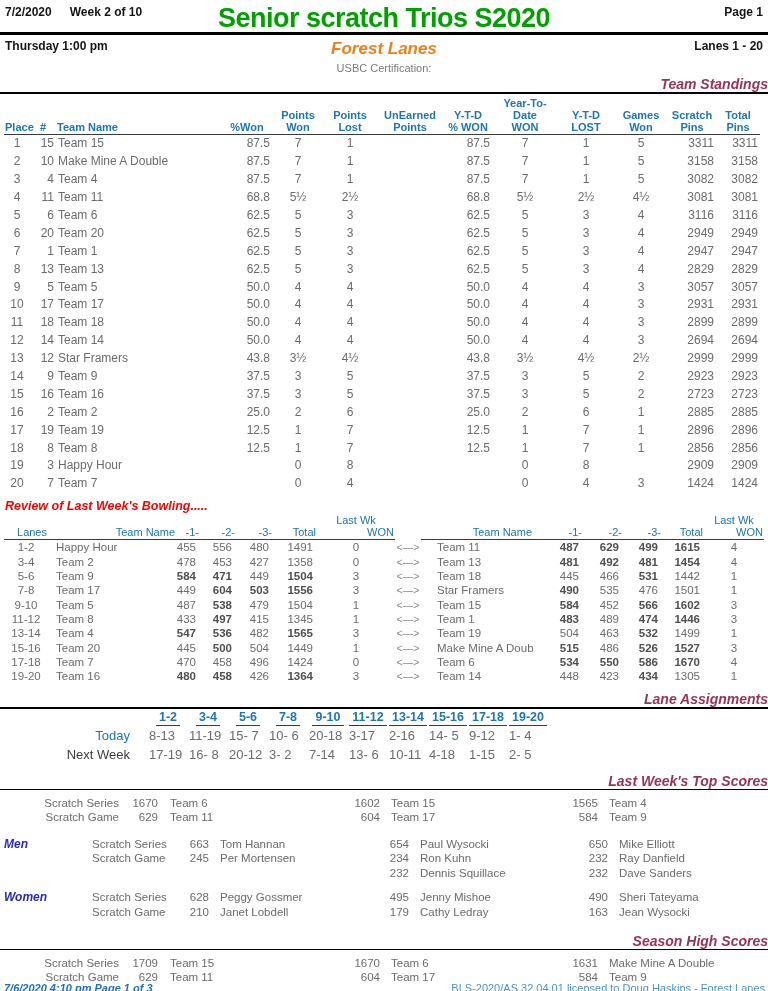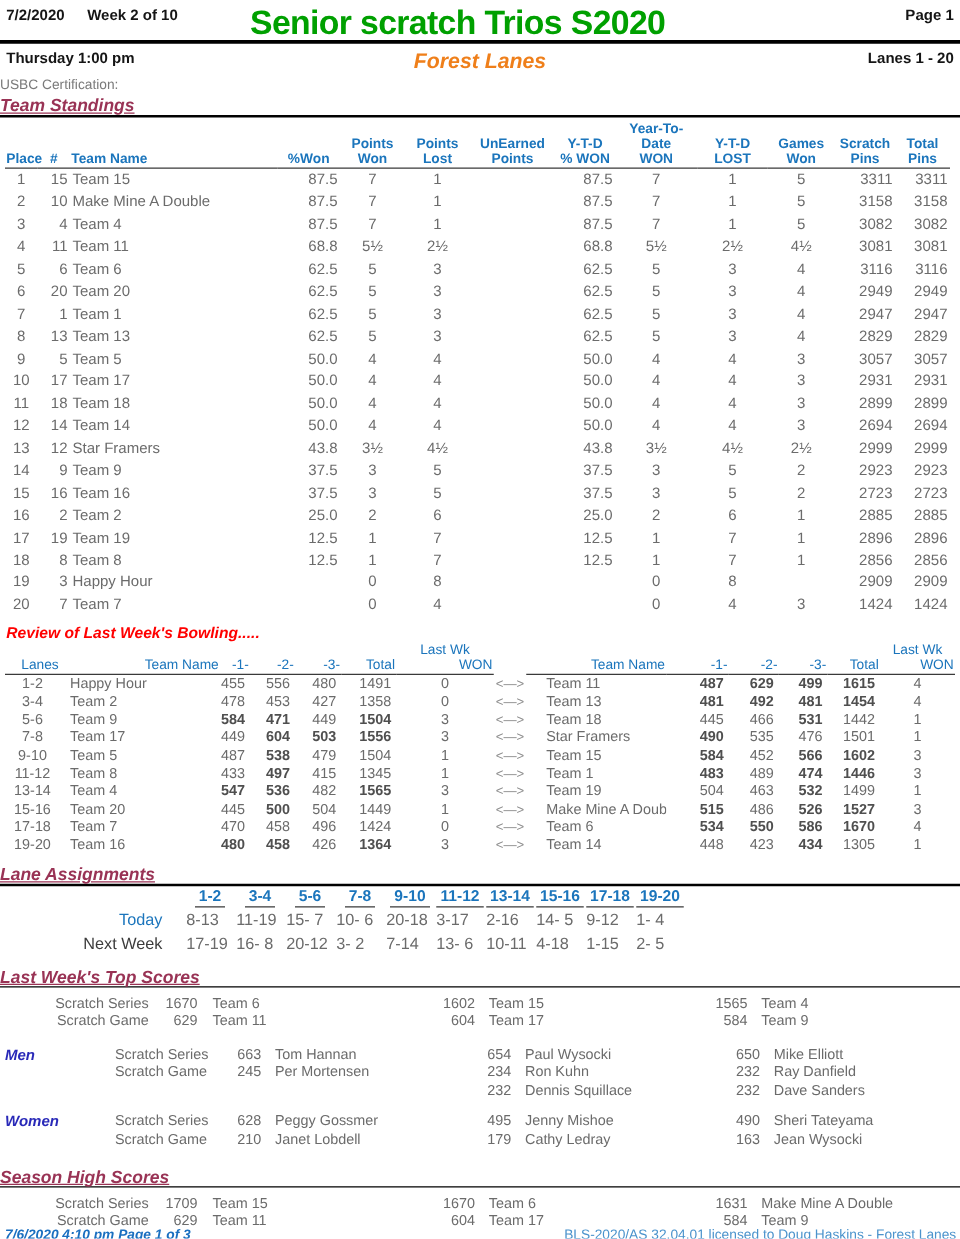--- a/index.html
+++ b/index.html
@@ -10,27 +10,27 @@
   *{box-sizing:border-box;}
   html,body{margin:0;padding:0;background:#fff;}
   body{width:768px;height:991px;font-family:"Liberation Sans",sans-serif;}
   .page{position:relative;width:768px;height:991px;overflow:hidden;color:var(--data-gray);background:#fff;}
 
   
   .hrow{display:flex;align-items:flex-start;padding:0 5px;}
   .hrow1{padding-top:5px;}
   .hcol-l{width:195px;font-weight:bold;font-size:12px;color:#151515;white-space:nowrap;}
   .hcol-r{width:195px;font-weight:bold;font-size:12px;color:#151515;text-align:right;white-space:nowrap;}
-  .page-title{flex:1;text-align:left;font-size:27px;line-height:26px;margin:0;color:var(--title-green);font-weight:bold;letter-spacing:-0.5px;}
+  .page-title{flex:1;text-align:center;font-size:27px;line-height:26px;margin:0;color:var(--title-green);font-weight:bold;letter-spacing:-0.5px;}
   .hdate{margin-right:18px;}
   .rule-thick{height:3px;background:#000;margin-top:1px;}
   .hrow2{margin-top:4px;}
   .center-name{flex:1;text-align:center;font-size:17px;font-weight:bold;font-style:italic;color:var(--center-orange);}
-  .usbc{font-size:11px;color:#7a7a7a;margin-top:3px;}
-  .section-title{text-align:left;font-size:14px;font-weight:bold;font-style:italic;color:var(--section-maroon);text-decoration:underline;}
+  .usbc{text-align:center;font-size:11px;color:#7a7a7a;margin-top:3px;}
+  .section-title{text-align:right;font-size:14px;font-weight:bold;font-style:italic;color:var(--section-maroon);}
   .st-standings{margin-top:2px;}
   .rule-thin{height:1.5px;background:#000;}
 
   
   table{border-collapse:collapse;table-layout:fixed;}
   #standings-table{margin:3px 0 0 4px;width:756px;font-size:12px;}
   #standings-table th{color:var(--header-blue);font-size:11px;font-weight:bold;vertical-align:bottom;padding:0;line-height:12px;}
   #standings-table th .l2{border-bottom:1.5px solid #3a3a3a;padding:0 1px 1px;}
   #standings-table td{height:17.9px;padding:0 2px;white-space:nowrap;overflow:hidden;}
   .a-c{text-align:center;} .a-r{text-align:right;} .a-l{text-align:left;}

